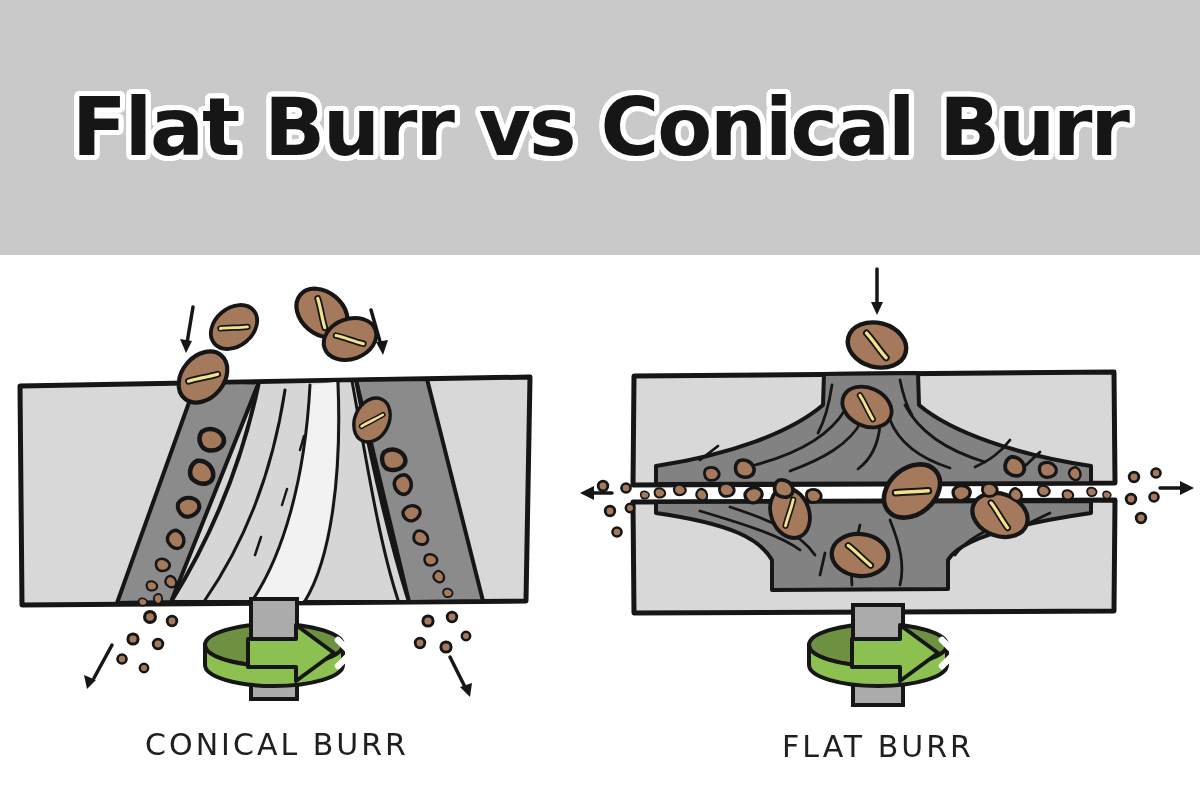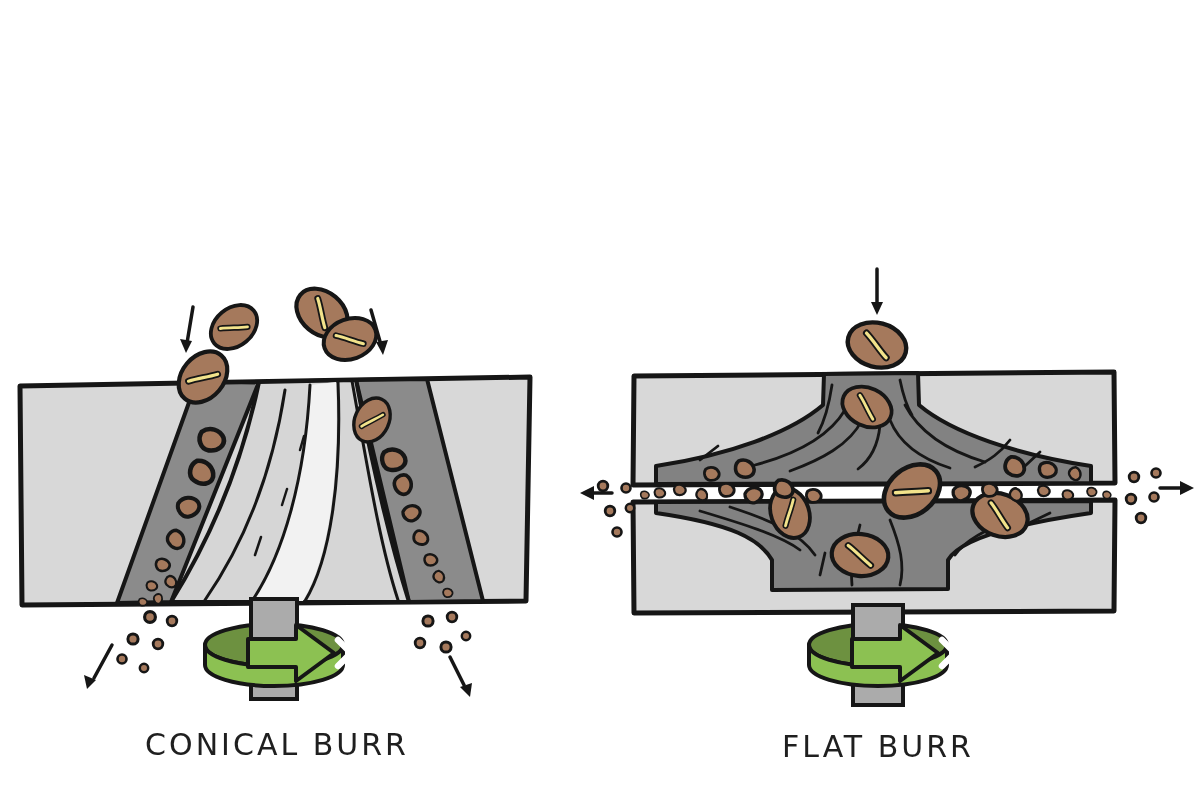--- a/index.html
+++ b/index.html
@@ -32,20 +32,23 @@
   .arrow-line{stroke:var(--ink,#161616);stroke-width:3.5;stroke-linecap:round;fill:none;}
   .arrow-head{fill:var(--ink,#161616);stroke:none;}
   .diagram-label{font-family:"DejaVu Sans",sans-serif;font-size:30px;letter-spacing:3px;
                  fill:#1f1f1f;text-anchor:middle;}
 </style>
 </head>
 <body>
 
 <div class="stage">
 
+  <div class="header">
+    <h1 class="title">Flat Burr vs Conical Burr</h1>
+  </div>
 
   <svg class="canvas" width="1200" height="545" viewBox="0 0 1200 545">
 
     <defs>
       <g id="bean">
         <ellipse rx="27" ry="20" class="bean-body"></ellipse>
         <path d="M -12,-8 C -4,-3 2,3 11,9" class="crease-o"></path>
         <path d="M -12,-8 C -4,-3 2,3 11,9" class="crease"></path>
       </g>
       <g id="chunk">

